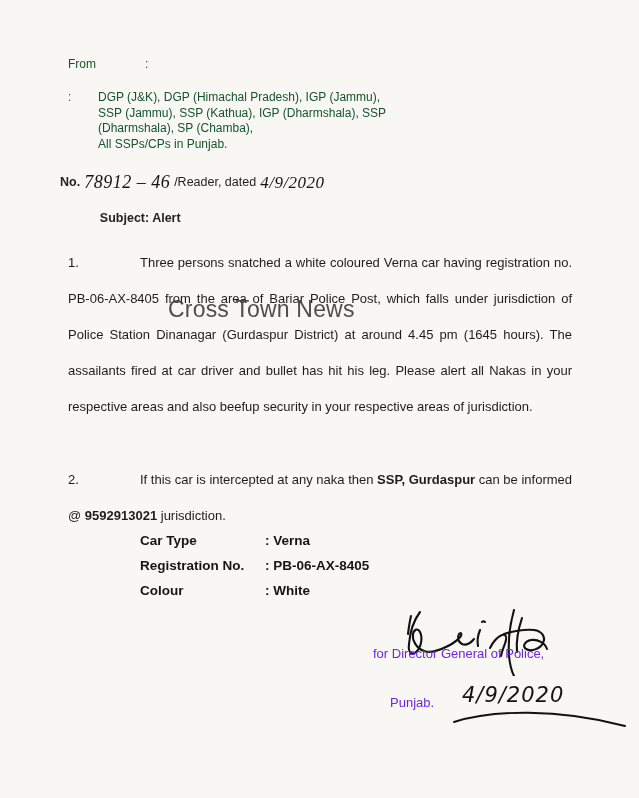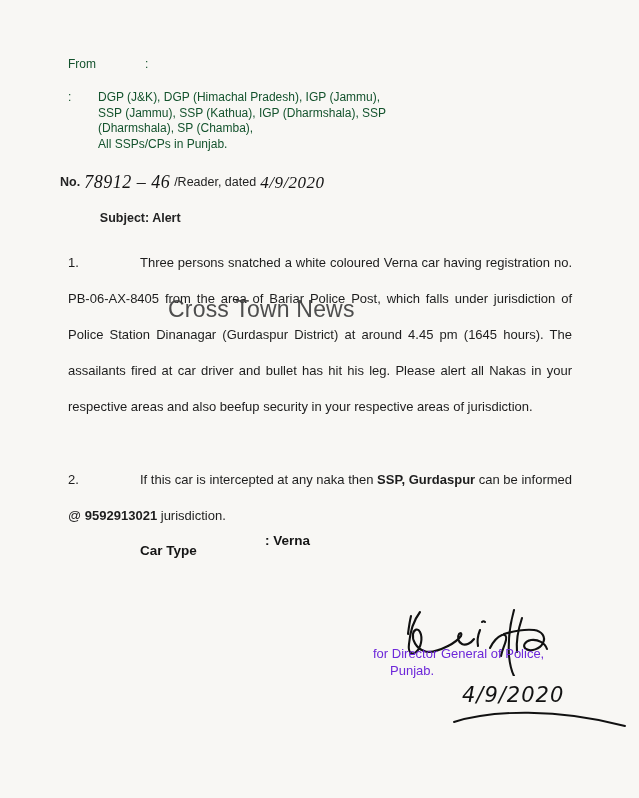--- a/index.html
+++ b/index.html
@@ -90,33 +90,33 @@
   .details {
     position: absolute;
     left: 140px;
     top: 528px;
     font-size: 13.5px;
     font-weight: bold;
     line-height: 25px;
     color: #151515;
   }
   .det-row { display: flex; }
-  .det-label { width: 125px; flex: none; margin-top: 10px; }
+  .det-label { width: 125px; flex: none; }
   .det-value { flex: 1; white-space: nowrap; }
 
   
   .sign-block {
     position: absolute;
     left: 373px;
     top: 645px;
     font-size: 13px;
     line-height: 17px;
     color: #6d28d9;
   }
-  .sign-line2 { padding-left: 17px; }
+  .sign-line2 { padding-left: 17px; margin-top: 32px; }
 
   .sign-scrawl {
     position: absolute;
     left: 398px;
     top: 604px;
     width: 200px;
     height: 72px;
     pointer-events: none;
   }
   .sign-date {
@@ -182,20 +182,28 @@
   </div>
 
   <div class="para" id="para-2">
     <span class="num">2.</span><span>If this car is intercepted at any naka then </span><span class="b">SSP, Gurdaspur</span><span> can be informed @ </span><span class="b">9592913021</span><span> jurisdiction.</span>
   </div>
 
   <div class="details">
     <div class="det-row">
       <span class="det-label">Car Type</span>
       <span class="det-value">: Verna</span>
+    </div>
+    <div class="det-row">
+      <span class="det-label">Registration No.</span>
+      <span class="det-value">: PB-06-AX-8405</span>
+    </div>
+    <div class="det-row">
+      <span class="det-label">Colour</span>
+      <span class="det-value">: White</span>
     </div>
   </div>
 
   <svg class="sign-scrawl" viewBox="0 0 200 72">
     <g fill="none" stroke="#111" stroke-width="2.1" stroke-linecap="round" stroke-linejoin="round">
       <path d="M10,30 C11,22 12,16 13,12"></path>
       <path d="M22,8 C16,16 12,28 11,40 C10,48 13,52 18,48 C23,44 25,34 22,28 C20,24 16,25 15,30 C14,36 18,44 26,47 C33,50 42,46 50,42"></path>
       <path d="M50,42 C56,39 60,36 63,32 C64,30 63,28 61,30 C59,33 60,38 64,40 C68,42 73,39 76,35"></path>
       <path d="M82,26 C80,31 79,37 80,42"></path>
       <path d="M84,18 C85,17 86,17 87,18"></path>

